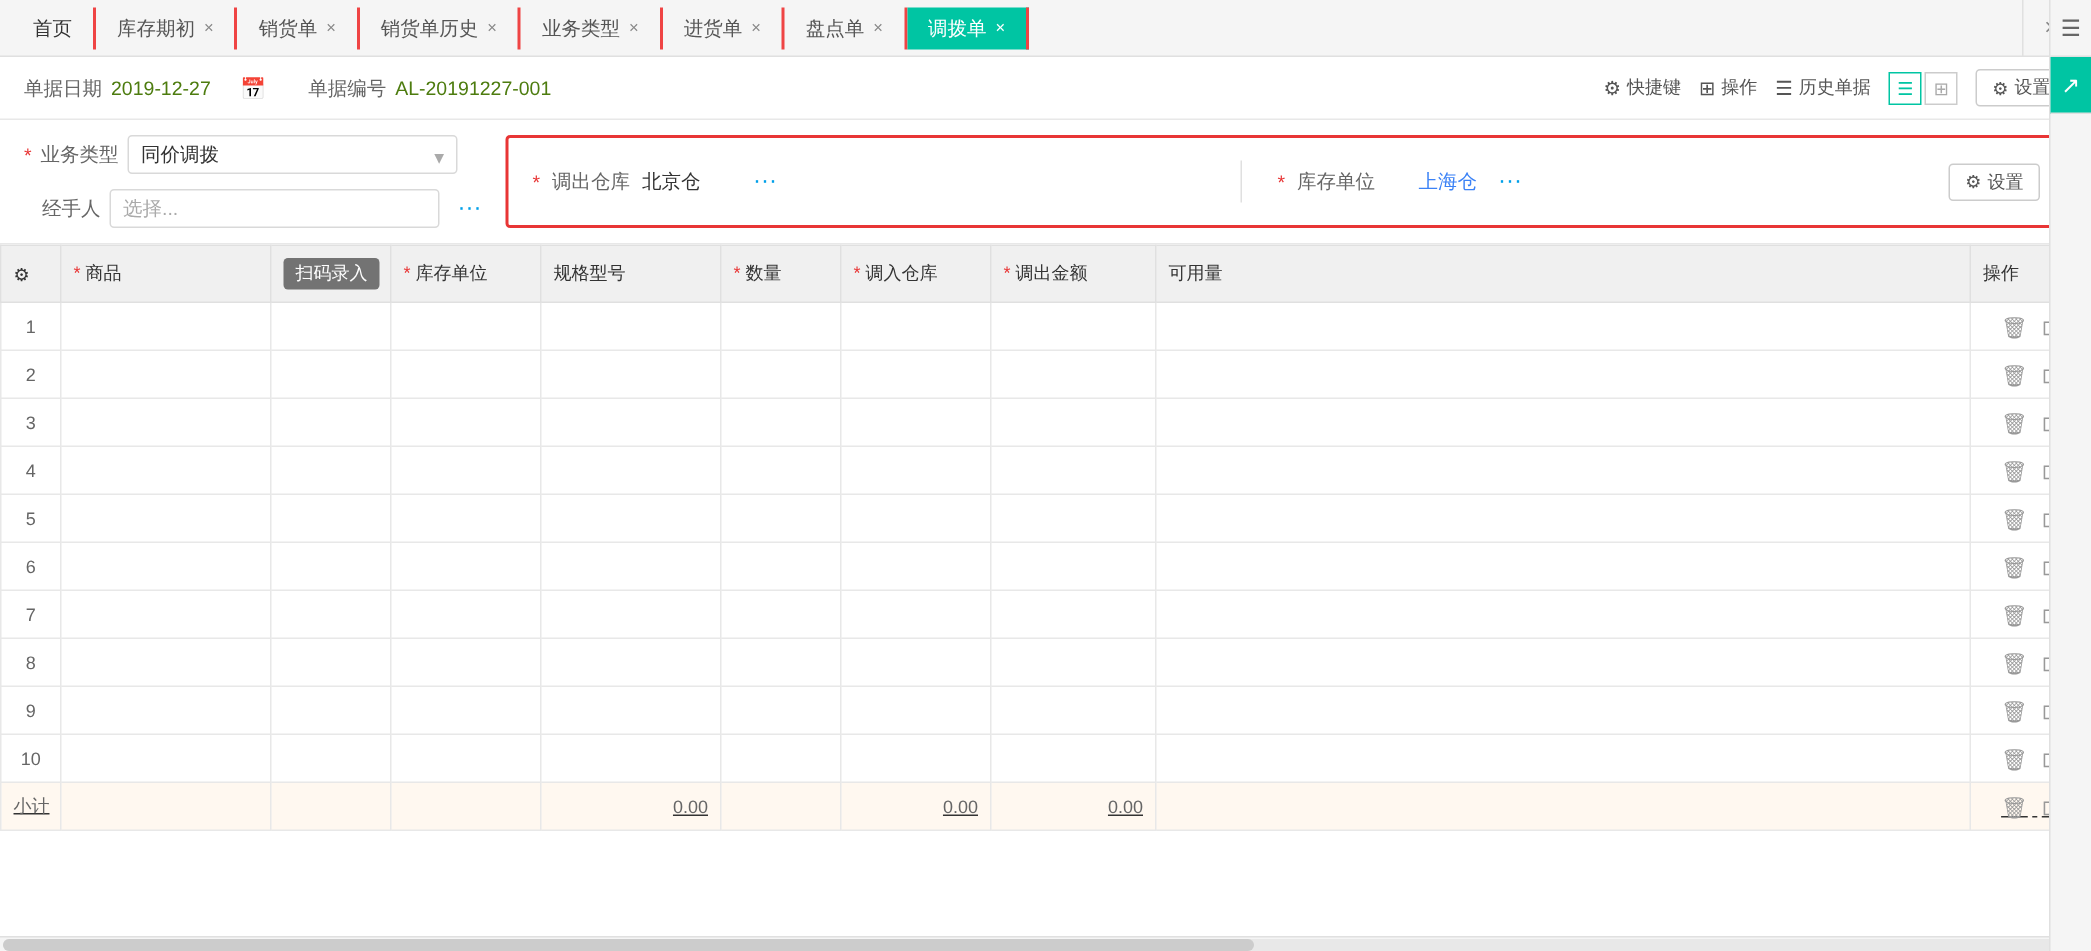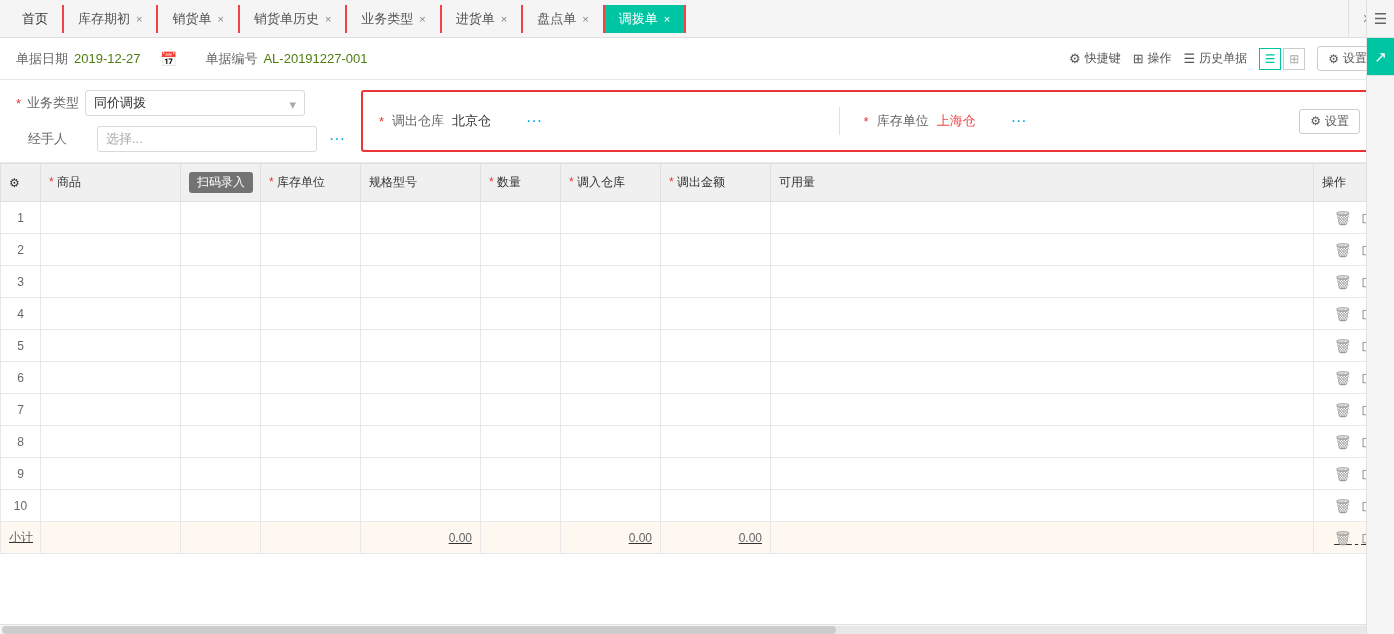--- a/index.html
+++ b/index.html
@@ -194,39 +194,39 @@
         <div class="field-group">
           <span class="required-star">*</span>
           <span class="field-label">业务类型</span>
           <div class="field-select" style="min-width:220px;">
             <span>同价调拨</span>
             <span class="arrow">▾</span>
           </div>
         </div>
         <div class="field-group">
           <span class="field-label" style="margin-left:12px;">经手人</span>
-          <div class="field-select" style="min-width:220px;margin-left:24px;">
+          <div class="field-select" style="min-width:220px;">
             <span class="field-placeholder">选择...</span>
           </div>
           <span class="more-btn">···</span>
         </div>
       </div>
 
       <div class="form-right">
         <div class="warehouse-section">
           <span class="required-star">*</span>
           <span class="field-label">调出仓库</span>
           <span class="field-value" style="color:#333; min-width:60px;">北京仓</span>
           <span class="more-btn">···</span>
         </div>
         <div class="divider-v"></div>
         <div class="warehouse-section-right">
           <span class="required-star">*</span>
           <span class="field-label">库存单位</span>
-          <span class="field-value" style="color:#ef4444; min-width:60px;">上海仓</span>
+          <span class="field-value" style="color:#3b82f6; min-width:60px;text-align:right;">上海仓</span>
           <span class="more-btn">···</span>
         </div>
         <div style="margin-left:auto;">
           <button class="settings-btn">
             <span>⚙</span>
             <span>设置</span>
           </button>
         </div>
       </div>
     </div>

